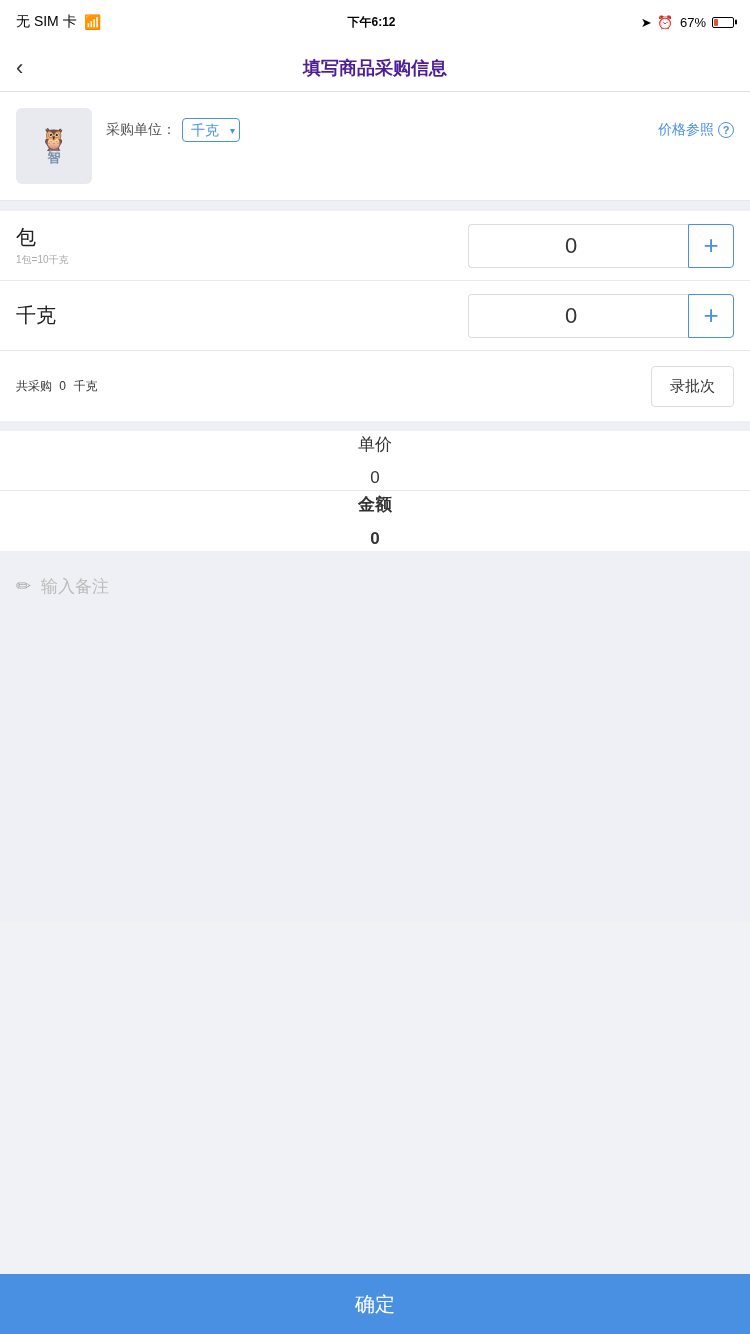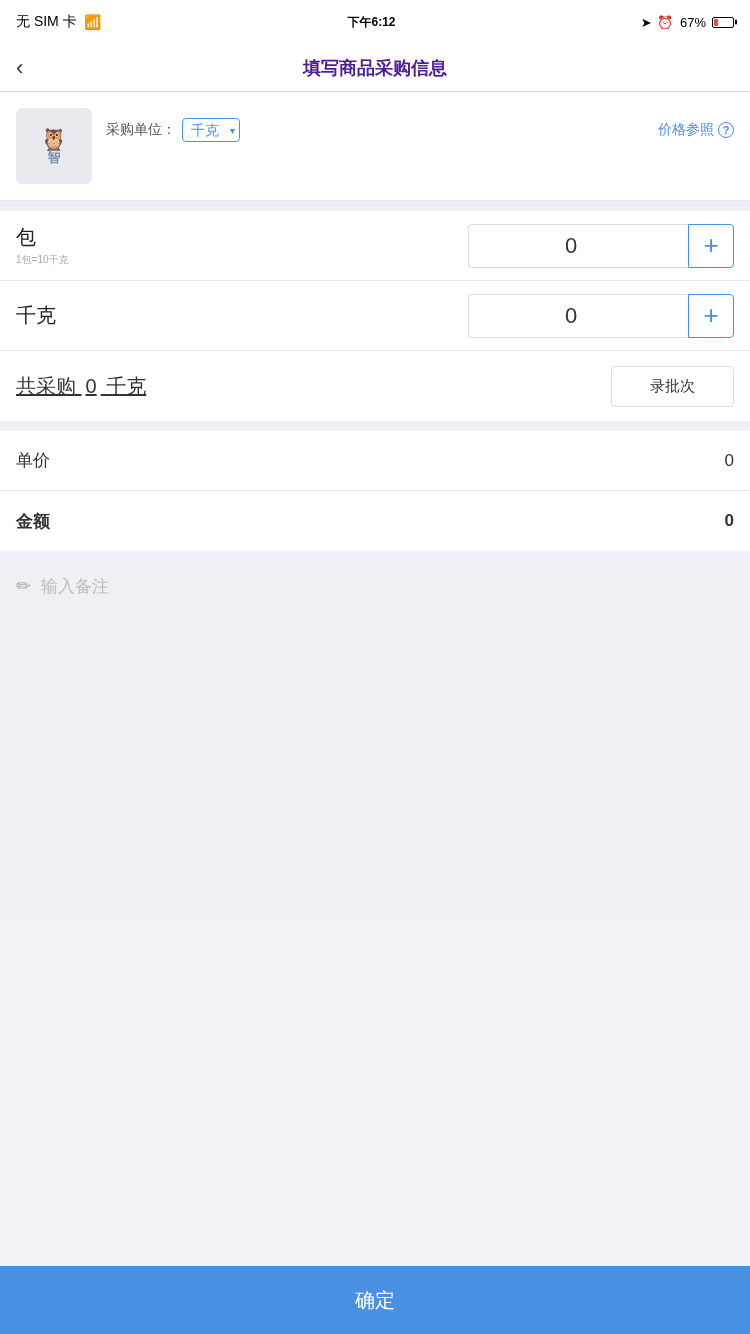--- a/index.html
+++ b/index.html
@@ -165,37 +165,38 @@
       cursor: pointer;
     }
 
     
     .summary-row {
       display: flex; align-items: center; justify-content: space-between;
       padding: 0 16px;
       height: 70px;
       background: #fff;
     }
-    .summary-text { font-size: 20px; color: #333; text-decoration: underline; }
+    .summary-text { font-size: 12px; color: #333; }
     .record-btn {
       border: 1.5px solid #ddd;
       background: #fff;
-      padding: 10px 38px;
+      padding: 10px 18px;
       font-size: 15px; color: #333;
       border-radius: 4px;
       cursor: pointer;
     }
 
     
     .price-section { background: #fff; margin-top: 0; }
     .price-row {
       display: flex; align-items: center; justify-content: space-between;
       padding: 2px 16px;
       height: 60px;
       border-bottom: 1px solid #e8e8e8;
+      flex-direction: column;
     }
     .price-label { font-size: 17px; color: #333; }
     .price-value { font-size: 17px; color: #333; }
 
     
     .notes-section {
       background: #eef0f5;
       padding: 20px 16px;
       display: flex; align-items: center; gap: 10px;
       margin-top: 0;
@@ -208,21 +209,21 @@
     .empty-area {
       background: #eef0f5;
       flex: 1;
       min-height: 300px;
     }
 
     
     .bottom-btn {
       position: fixed;
       bottom: 0; left: 0; width: 750px;
-      height: 68px;
+      height: 60px;
       background: #4a90e2;
       color: #fff;
       font-size: 20px; font-weight: 500;
       display: flex; align-items: center; justify-content: center;
       cursor: pointer;
       border: none; outline: none;
     }
   </style>
 </head>
 <body>

